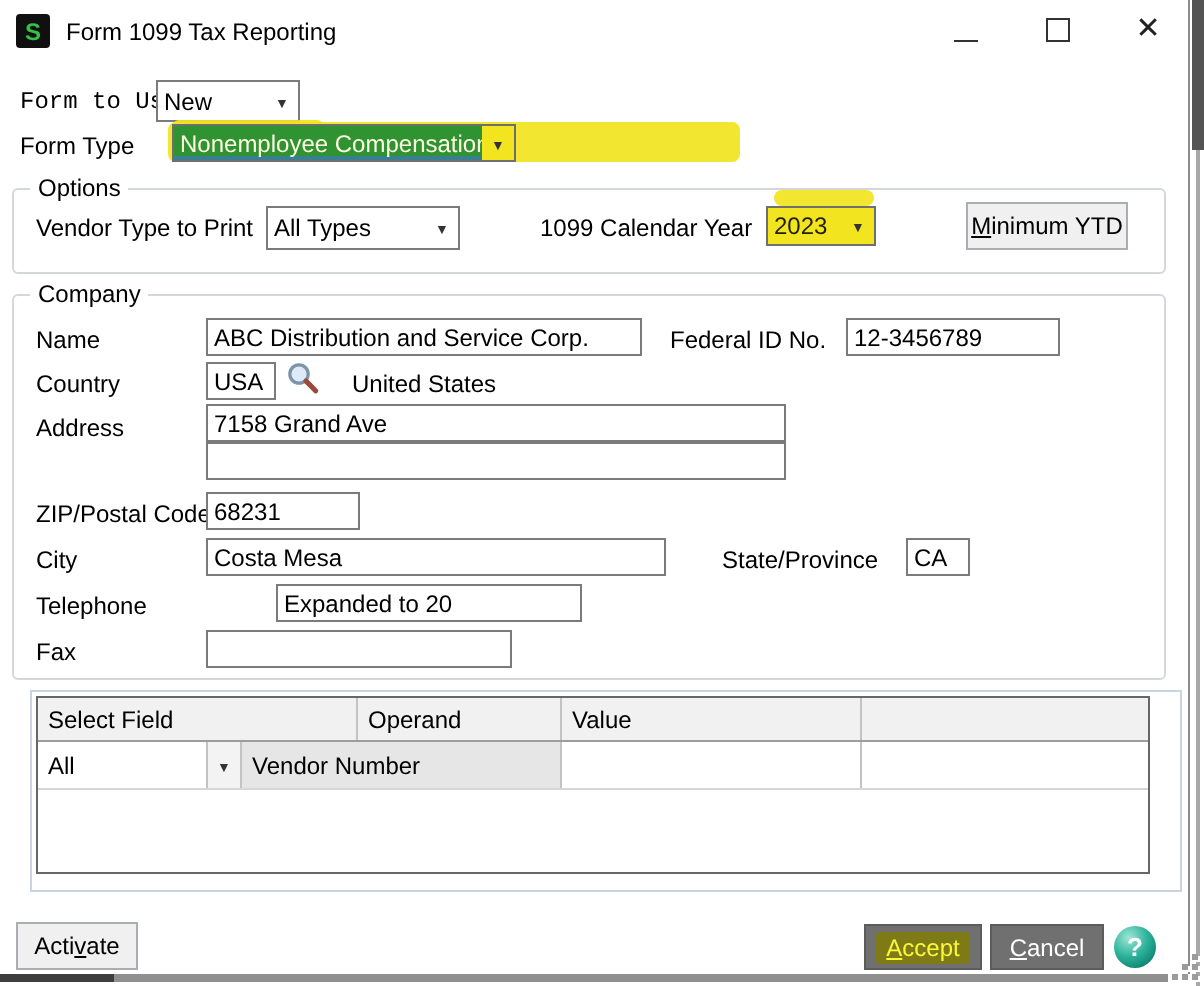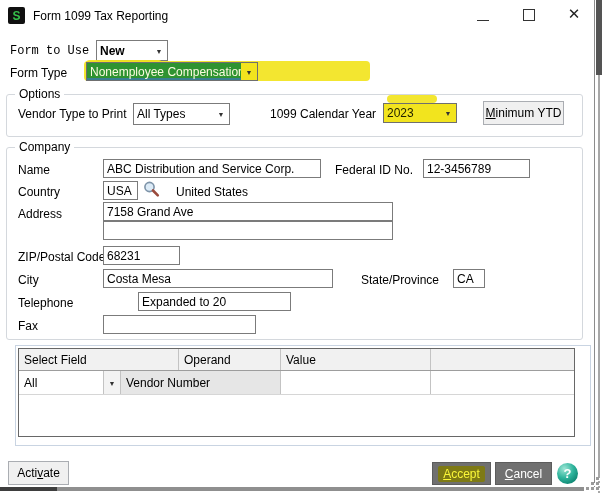--- a/index.html
+++ b/index.html
@@ -58,21 +58,21 @@
     </div>
     <div class="titlebar-glyph" style="left:517px;top:4px;width:24px;height:22px;">
       <div style="position:absolute;left:6px;top:5px;width:10px;height:10px;border:1.3px solid #333;"></div>
     </div>
     <div class="titlebar-glyph" style="left:561px;top:2px;width:26px;height:24px;font-size:15px;font-weight:300;color:#222;display:flex;align-items:center;justify-content:center;">
       <span>✕</span>
     </div>
   </div>
 
   <span class="lbl" style="left:10px;top:44px;font-family:Liberation Mono, monospace;">Form to Use</span>
-  <div class="field combo" style="left:96px;top:40px;width:72px;height:21px;font-weight:bold;">
+  <div class="field combo" style="left:78px;top:40px;width:72px;height:21px;">
     <span class="txt">New</span>
     <span class="arr"></span>
   </div>
   <div class="hl" style="left:86px;top:60px;width:76px;height:7px;"></div>
 
   <span class="lbl" style="left:10px;top:66px;">Form Type</span>
   <div class="hl" style="left:84px;top:61px;width:286px;height:20px;"></div>
   <div class="field combo" style="left:86px;top:62px;width:172px;height:19px;background:#f2e41e;border-color:#6f6f6f;">
     <span class="txt" style="background:#2f9331;color:#fdfce0;position:relative;height:100%;display:flex;align-items:center;box-shadow:inset 0 -2px 0 rgba(63,111,224,0.55);">Nonemployee Compensation</span>
     <span class="arr"></span>
@@ -81,21 +81,21 @@
   <div class="group" style="left:6px;top:94px;width:577px;height:43px;">
     <span class="gtitle">Options</span>
   </div>
   <span class="lbl" style="left:18px;top:107px;">Vendor Type to Print</span>
   <div class="field combo" style="left:133px;top:103px;width:97px;height:22px;">
     <span class="txt">All Types</span>
     <span class="arr"></span>
   </div>
   <span class="lbl" style="left:270px;top:107px;">1099 Calendar Year</span>
   <div class="hl" style="left:387px;top:95px;width:50px;height:8px;"></div>
-  <div class="field combo" style="left:383px;top:103px;width:74px;height:20px;background:#f2e41e;border-color:#6f6f6f;">
+  <div class="field combo" style="left:383px;top:103px;width:55px;height:20px;background:#f2e41e;border-color:#6f6f6f;">
     <span class="txt" style="color:#1f1f00;">2023</span>
     <span class="arr"></span>
   </div>
   <div class="btn-light" style="left:483px;top:101px;width:81px;height:24px;">
     <span><span class="u">M</span><span>inimum YTD</span></span>
   </div>
 
   <div class="group" style="left:6px;top:147px;width:577px;height:193px;">
     <span class="gtitle">Company</span>
   </div>

